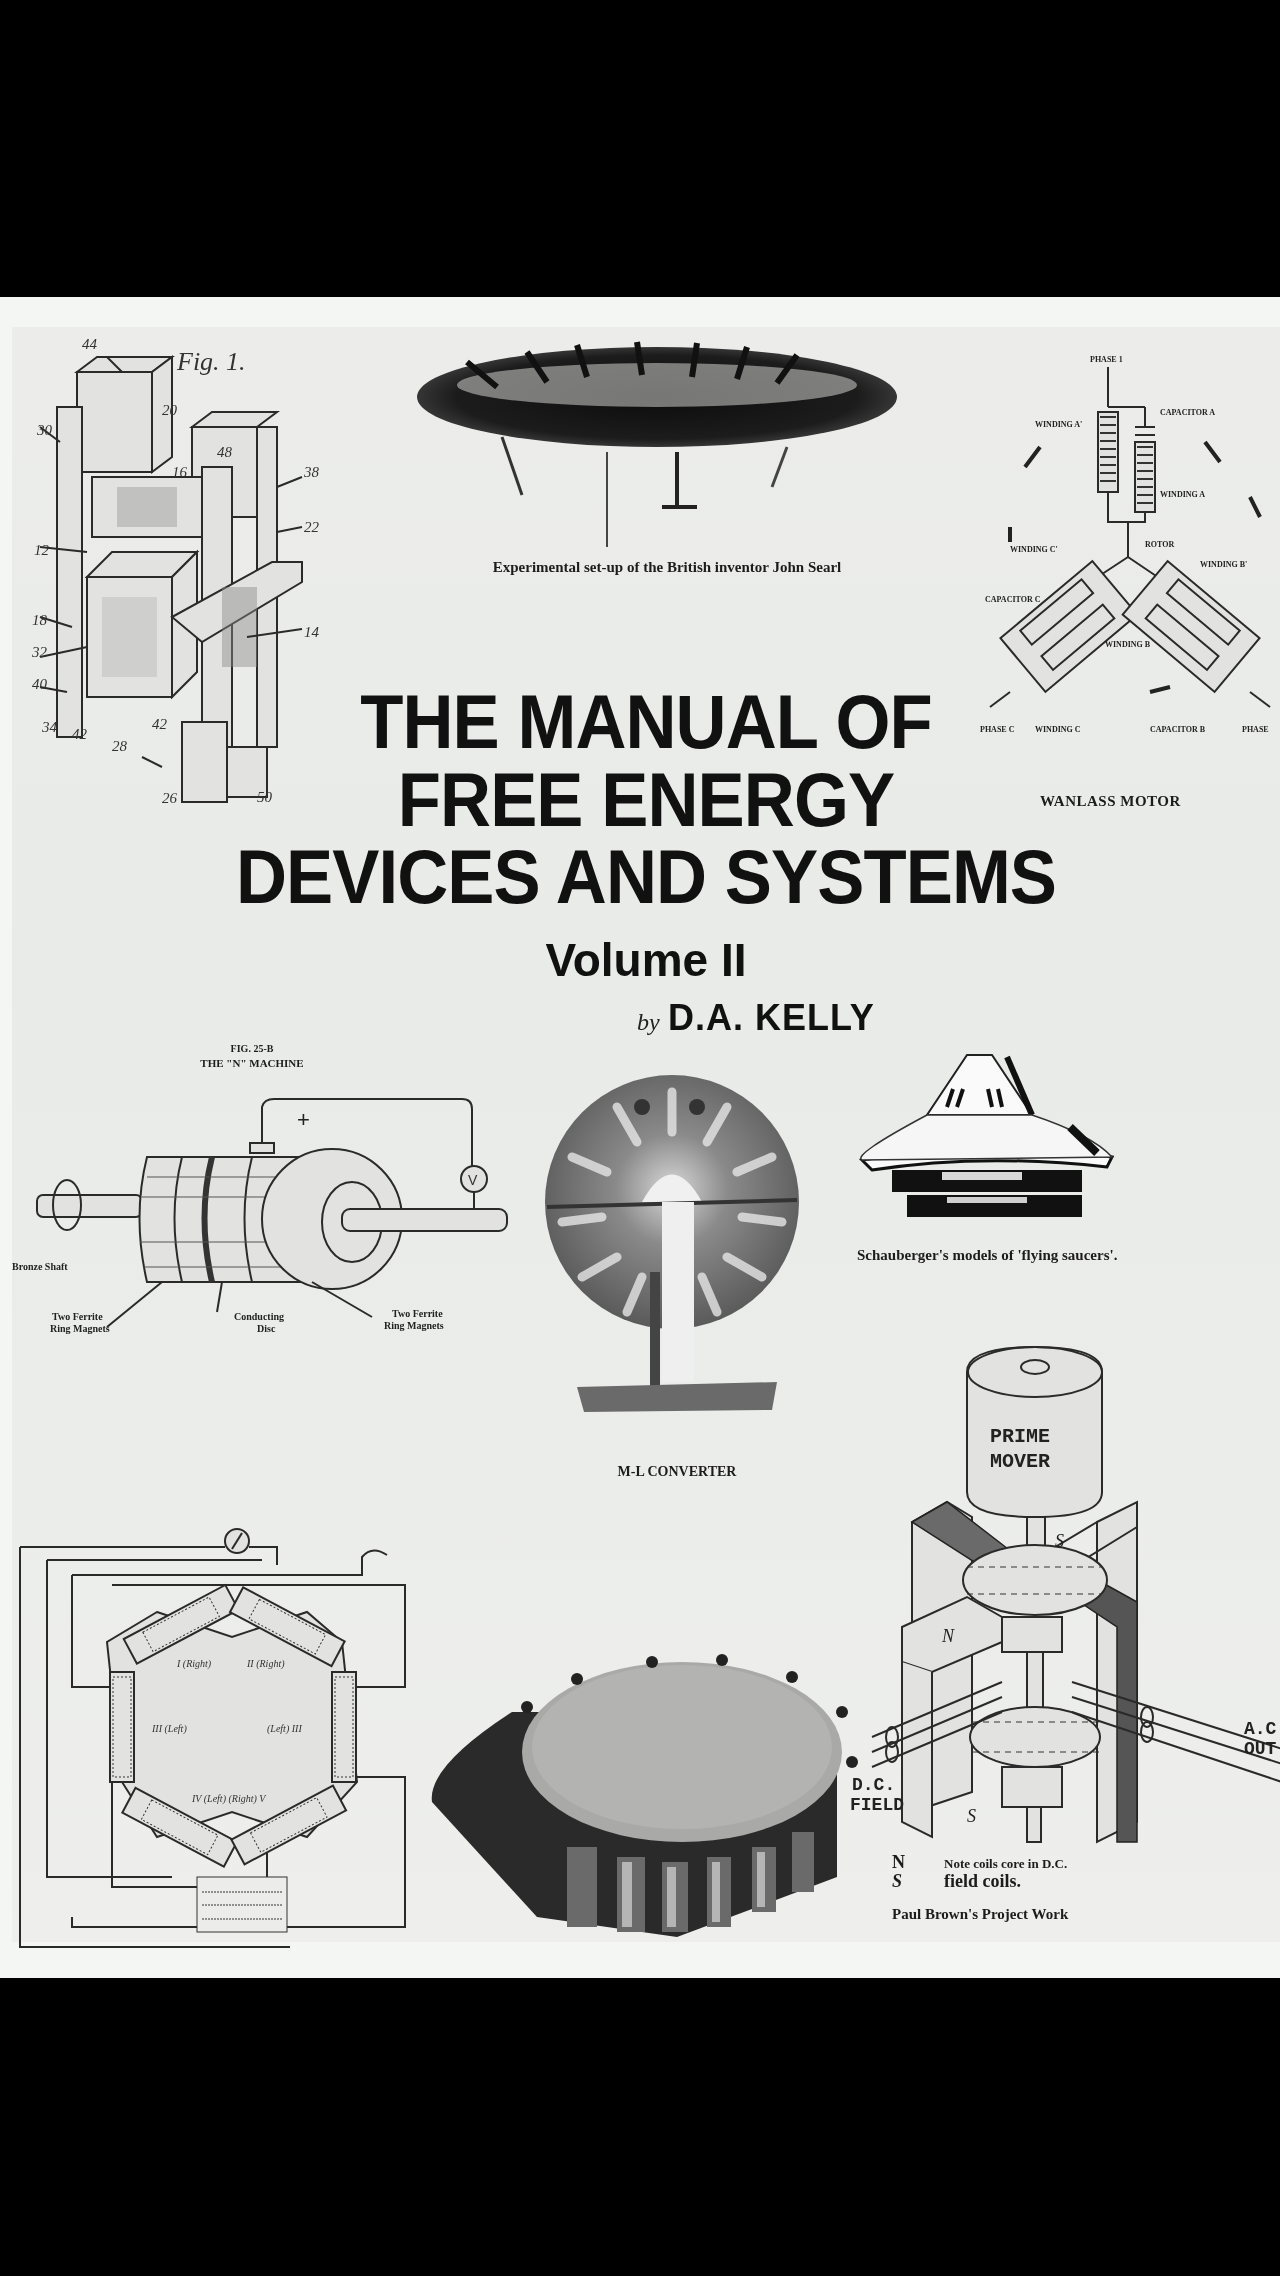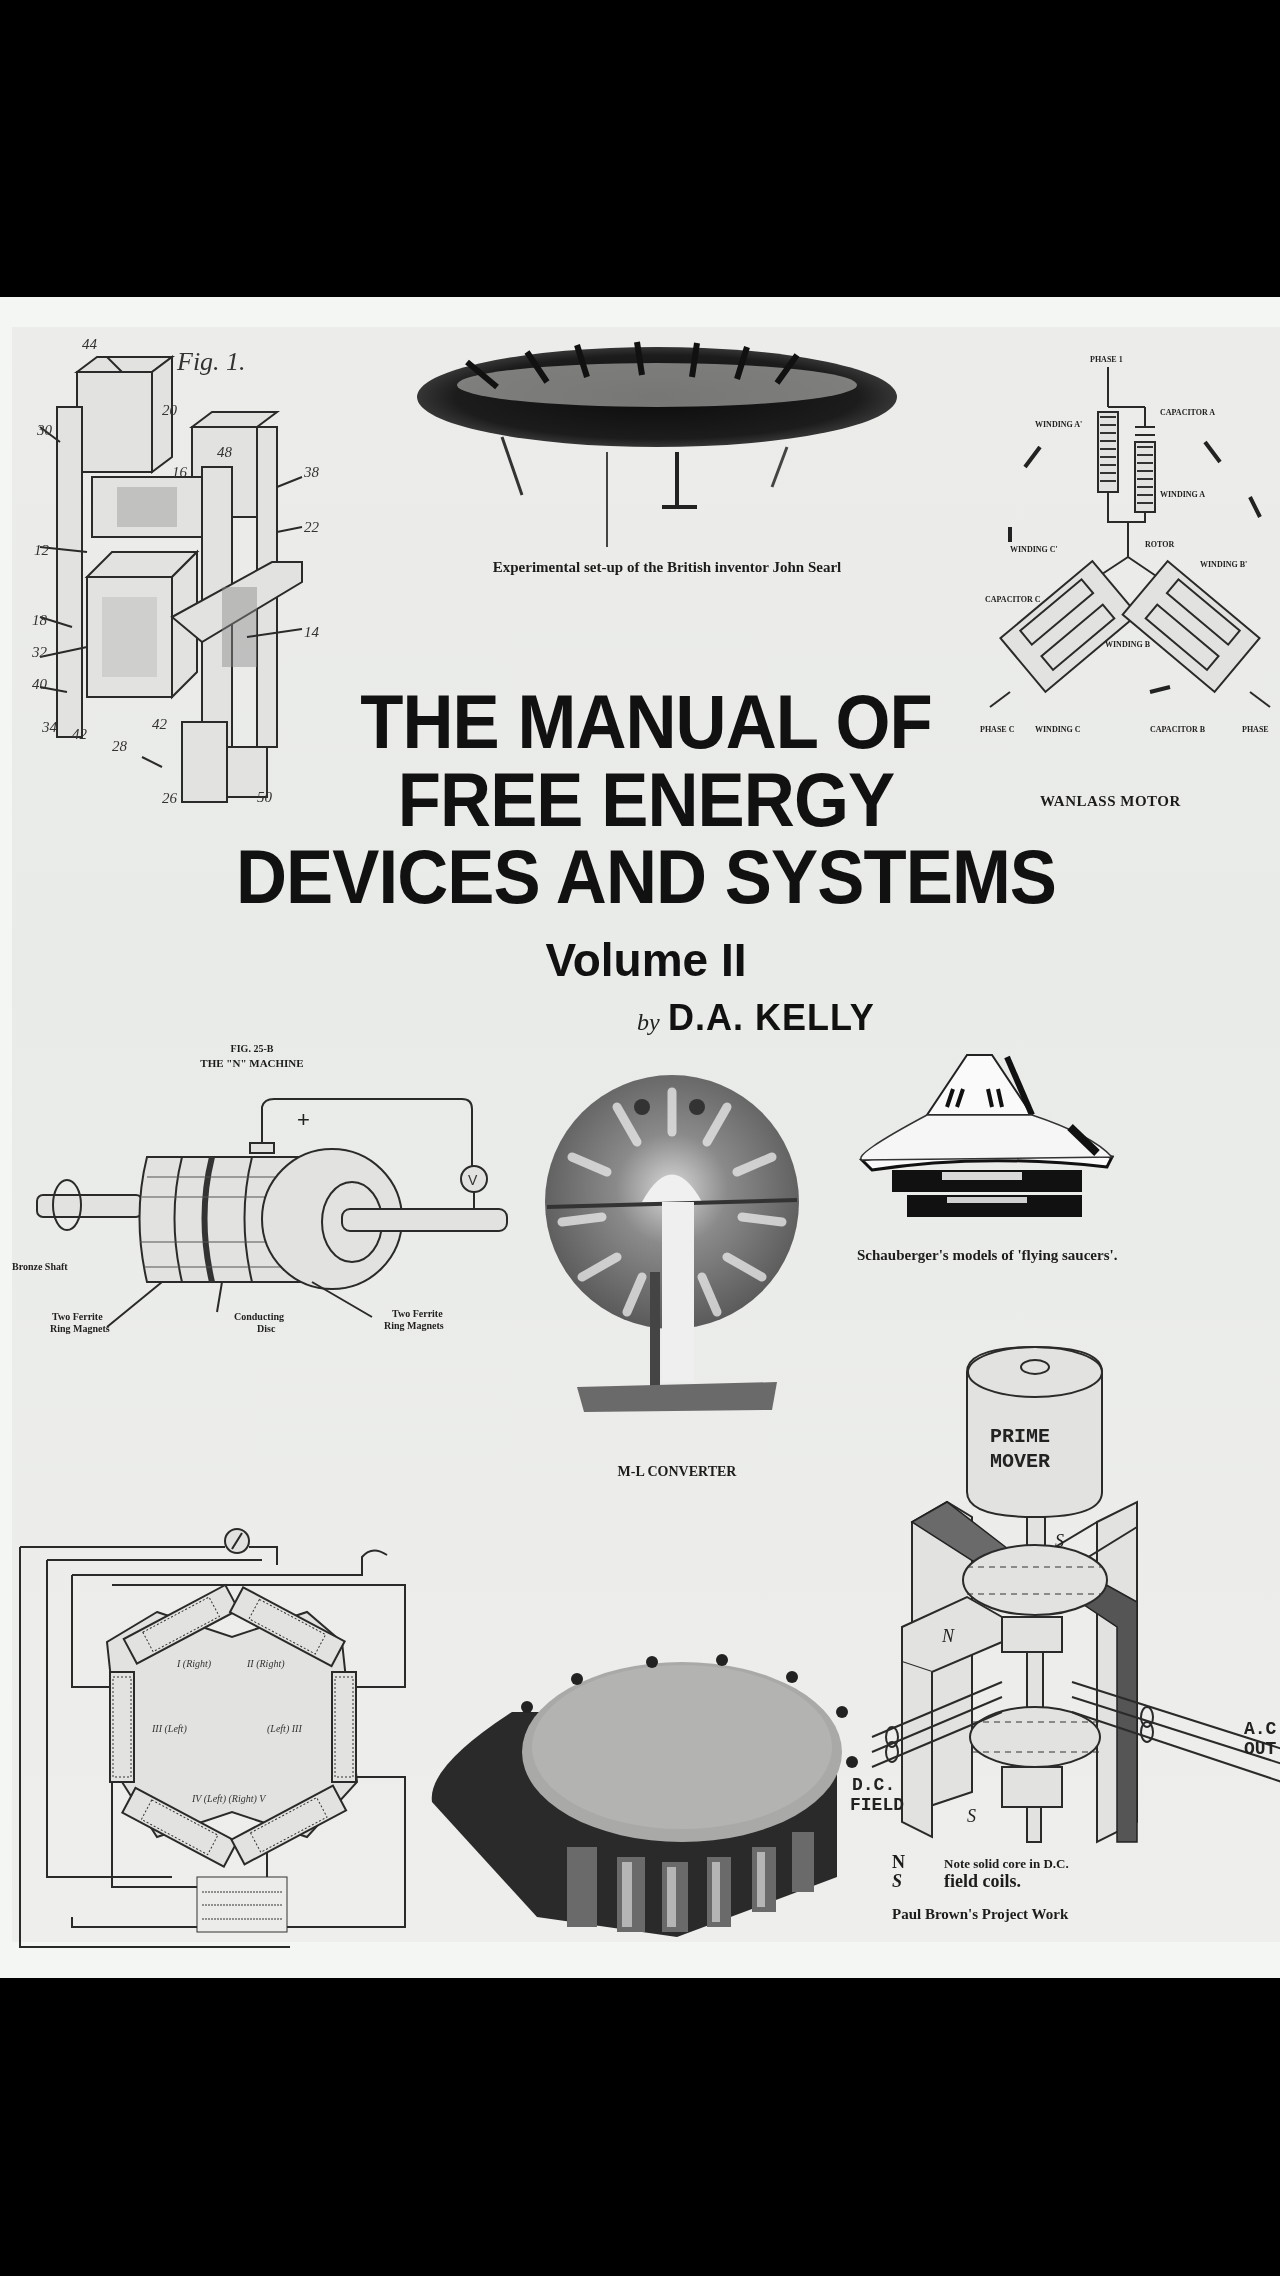--- a/index.html
+++ b/index.html
@@ -393,21 +393,21 @@
           <g font-family="Liberation Mono, monospace" font-weight="bold" font-size="18" fill="#222">
             <text x="-20" y="448">D.C.</text>
             <text x="-22" y="468">FIELD</text>
             <text x="372" y="392">A.C</text>
             <text x="372" y="412">OUT</text>
           </g>
         </svg>
         <div class="abs" style="left:20px;top:510px;width:400px;">
           <div style="display:flex;align-items:baseline;">
             <span class="caption" style="width:52px;font-size:18px;">N</span>
-            <span class="caption" style="font-size:13px;">Note solid core in D.C.</span>
+            <span class="caption" style="font-size:13px;">Note coils core in D.C.</span>
           </div>
           <div style="display:flex;align-items:baseline;margin-top:-2px;">
             <span class="caption" style="width:52px;font-size:18px;font-style:italic;">S</span>
             <span class="caption" style="font-size:18px;">field coils.</span>
           </div>
           <div class="caption" style="font-size:15px;margin-top:14px;">Paul Brown's Project Work</div>
         </div>
       </div>
 
     </div>

